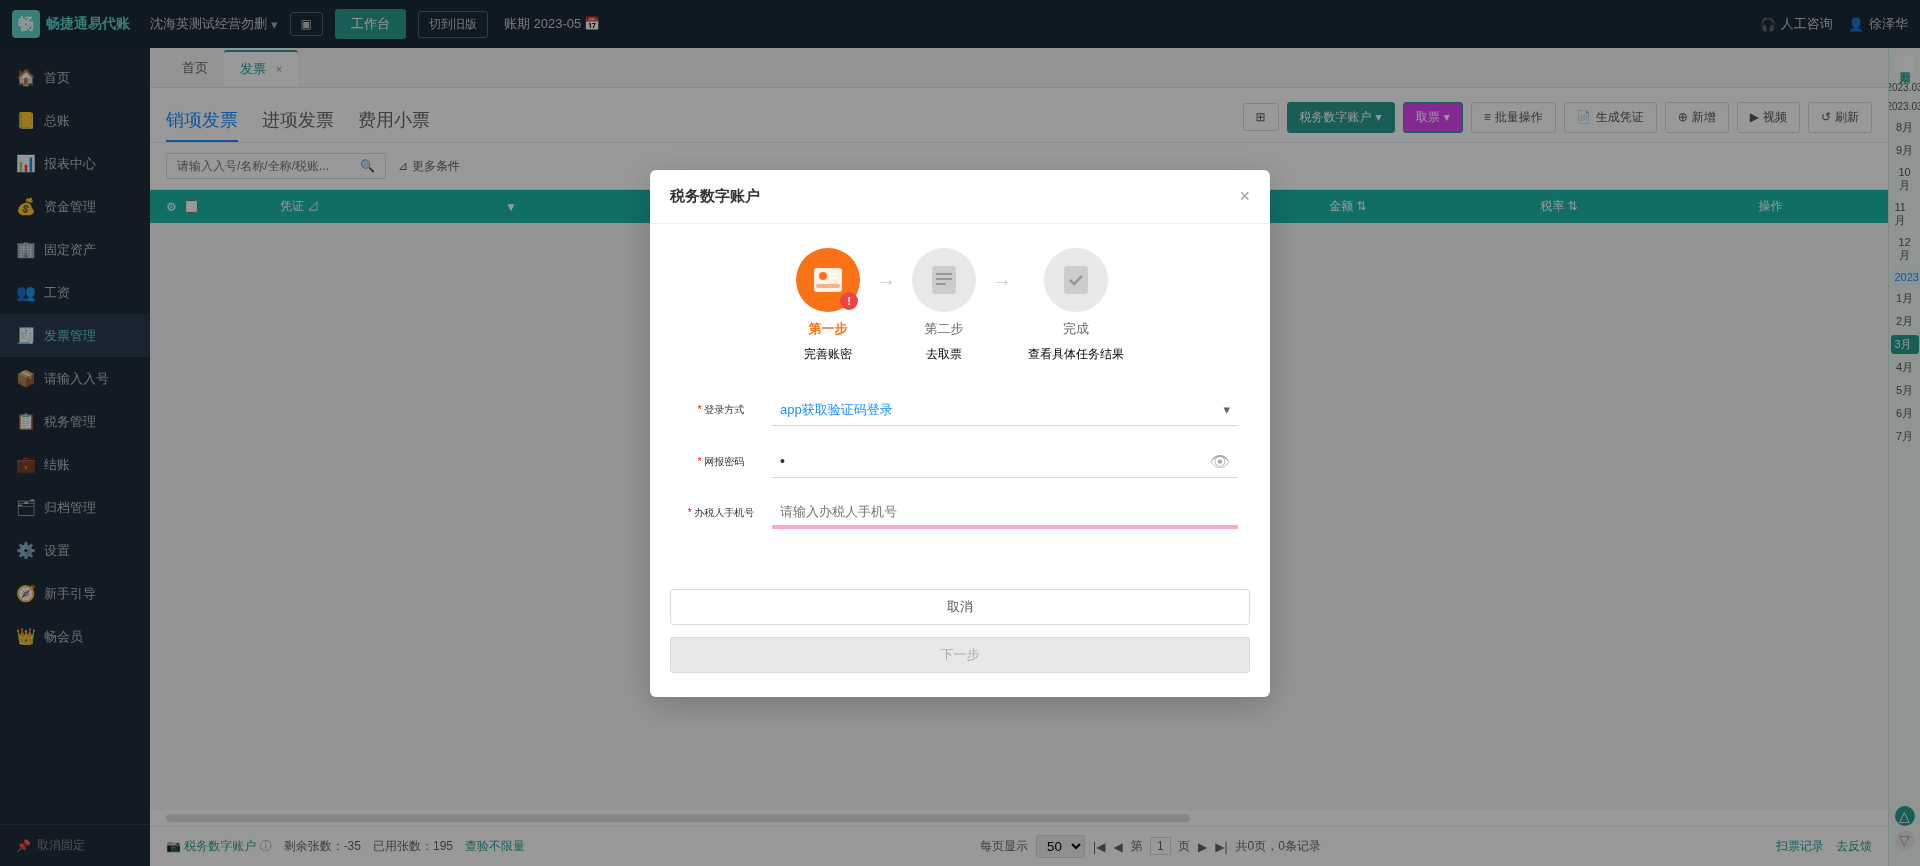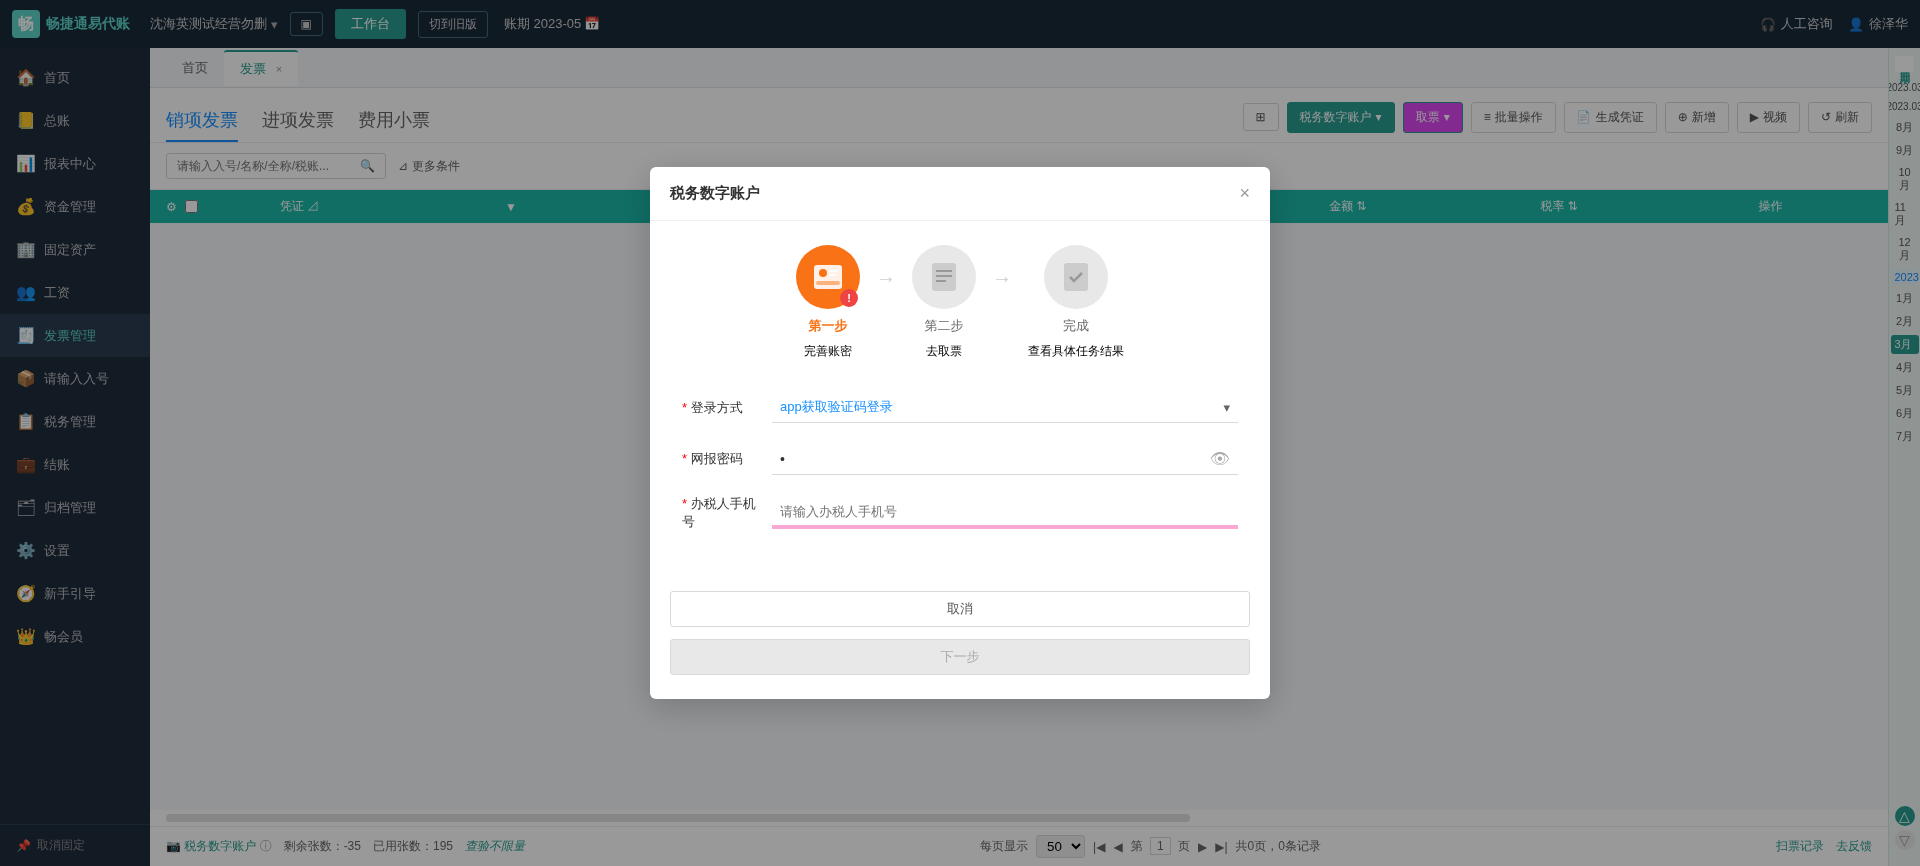--- a/index.html
+++ b/index.html
@@ -89,21 +89,21 @@
     .step-circle.step2 { background: #e8e8e8; color: #aaa; }
     .step-circle.step3 { background: #e8e8e8; color: #aaa; }
     .step-badge { position: absolute; bottom: 2px; right: 2px; width: 18px; height: 18px; background: #ef4444; border-radius: 50%; display: flex; align-items: center; justify-content: center; color: #fff; font-size: 11px; font-weight: bold; }
     .step-label { font-size: 13px; color: #f97316; font-weight: bold; }
     .step-label.inactive { color: #666; font-weight: normal; }
     .step-desc { font-size: 12px; color: #000000; }
     .step-arrow { display: flex; align-items: center; padding: 0 16px; margin-top: 20px; color: #ccc; font-size: 20px; }
 
     
     .form-row { display: flex; align-items: center; margin-bottom: 20px; }
-    .form-label { width: 90px; font-size: 13px; color: #333; text-align: left; padding-right: 12px; flex-shrink: 0; }
+    .form-label { width: 90px; font-size: 10px; color: #333; text-align: center; padding-right: 12px; flex-shrink: 0; }
     .form-control { flex: 1; border: none; border-bottom: 1px solid #d9d9d9; padding: 6px 8px; font-size: 13px; outline: none; display: flex; align-items: center; justify-content: space-between; cursor: pointer; text-align: center; }
     .form-control-password { flex: 1; border: none; border-bottom: 1px solid #d9d9d9; padding: 6px 8px; font-size: 13px; display: flex; align-items: center; justify-content: space-between; }
     .form-control-password input { border: none; outline: none; font-size: 18px; color: #333; background: transparent; width: 100%; }
 
     
     .modal-footer { display: flex; justify-content: center; gap: 12px; padding: 16px 20px 24px; flex-direction: column; }
     .btn-cancel { padding: 8px 28px; border: 1px solid #d9d9d9; border-radius: 3px; background: #fff; color: #555; cursor: pointer; font-size: 13px; }
     .btn-next { padding: 8px 28px; border: 1px solid #d9d9d9; border-radius: 3px; background: #e8e8e8; color: #aaa; cursor: pointer; font-size: 13px; }
   </style>
 </head>
@@ -306,21 +306,21 @@
     </div>
 
     <div class="bottom-bar">
       <div style="display:flex; align-items:center; gap:12px;">
         <span style="color:#2a9d8f; cursor:pointer;">
           📷 <span>税务数字账户</span>
           <span style="color:#aaa;">ⓘ</span>
         </span>
         <span>剩余张数：-35</span>
         <span>已用张数：195</span>
-        <span style="color:#2a9d8f; cursor:pointer;font-style:italic;">查验不限量</span>
+        <span style="color:#2a9d8f; cursor:pointer;">查验不限量</span>
       </div>
       <div class="pagination">
         <span>每页显示</span>
         <select style="border:1px solid #d9d9d9; border-radius:3px; padding:2px 6px;">
           <option>50</option>
         </select>
         <span>|◀</span>
         <span>◀</span>
         <span>
           <span>第</span>

